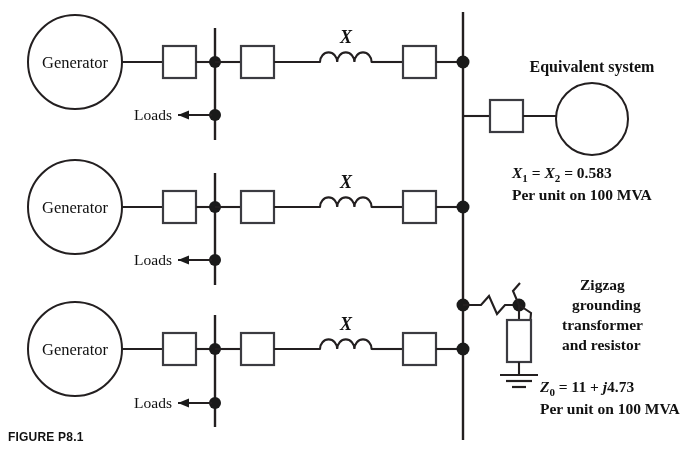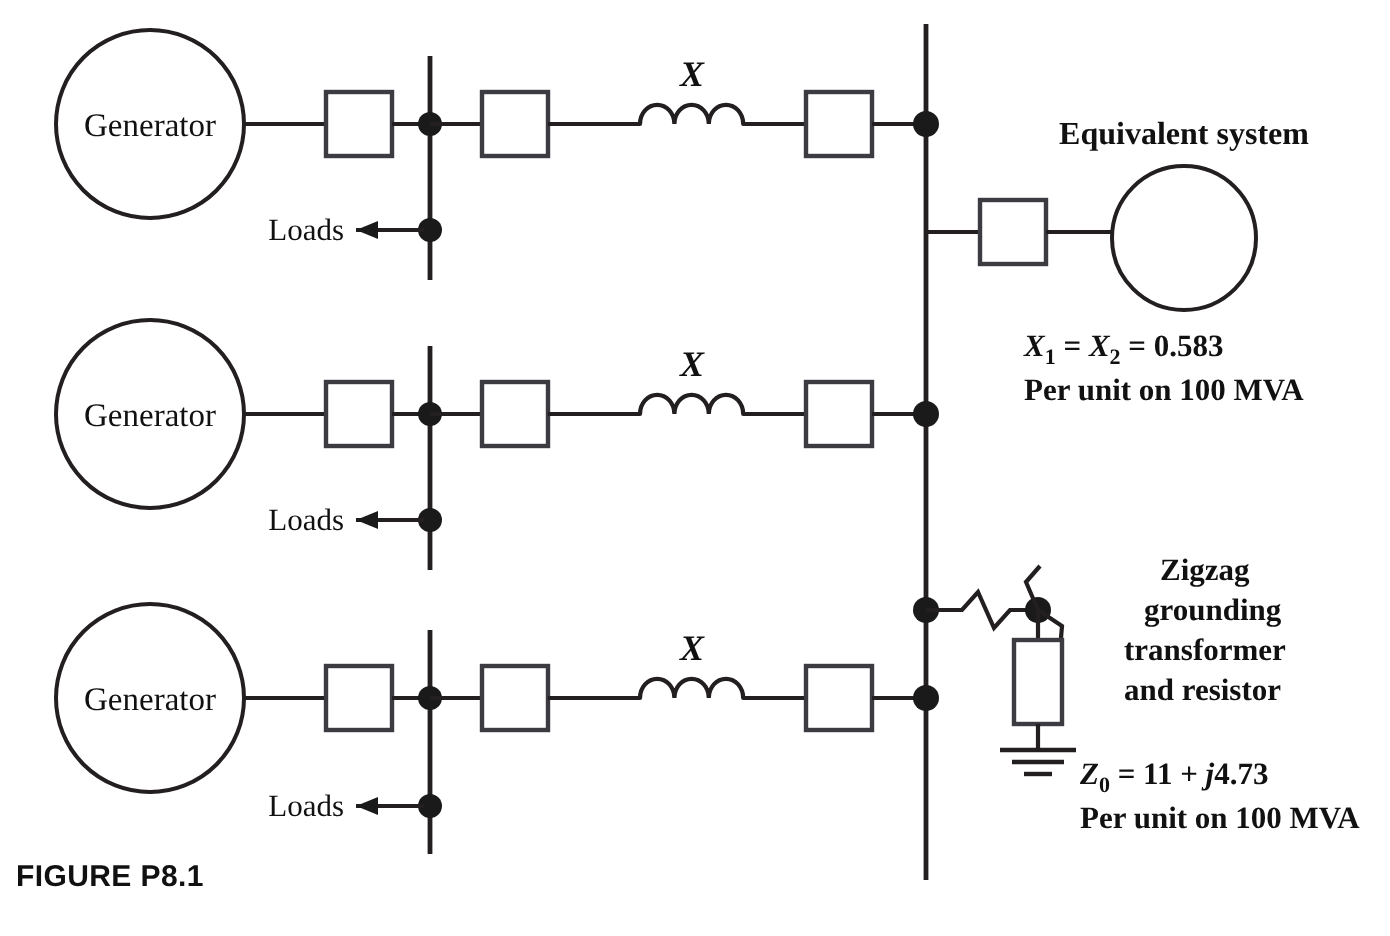--- a/index.html
+++ b/index.html
@@ -101,21 +101,21 @@
   .t-zz {
     font-size: 15.5px;
     font-weight: bold;
   }
   #caption {
     position: absolute;
     left: 8px;
     top: 430px;
     font-family: "Liberation Sans", sans-serif;
     font-weight: bold;
-    font-size: 15px;
+    font-size: 12px;
     color: #111111;
     letter-spacing: 0.2px;
   }
 </style>
 </head>
 <body>
 
 <div id="figure-root">
 
   <svg class="schematic" viewBox="0 0 695 468">

